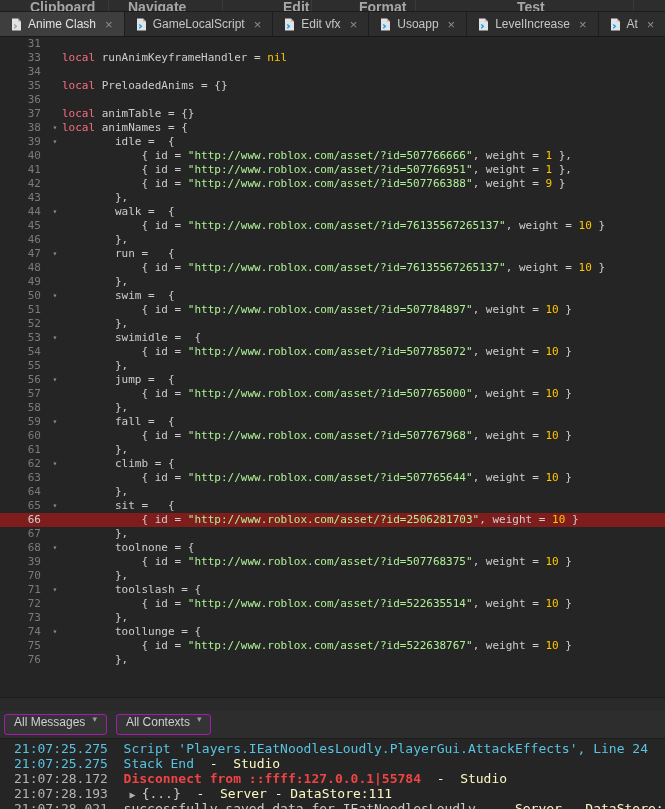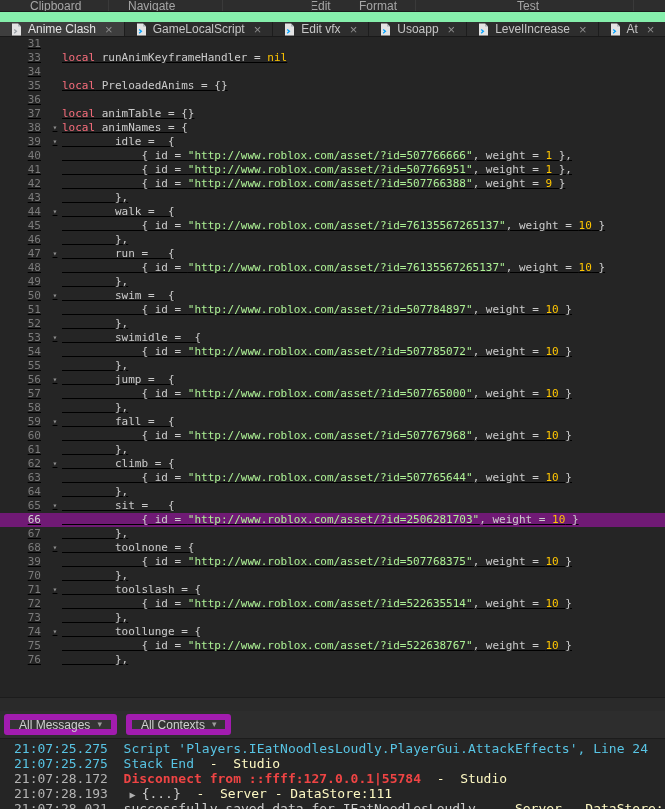--- a/index.html
+++ b/index.html
@@ -1,62 +1,62 @@
 <!DOCTYPE html>
 <html><head>
 <meta charset="utf-8">
 <style>
   *{box-sizing:border-box;margin:0;padding:0}
   html,body{width:665px;height:809px;overflow:hidden;background:#2b2b2b;font-family:"Liberation Sans",sans-serif;}
 
   
   .ribbon{position:relative;height:12px;background:#2d2d2d;border-bottom:1px solid #1c1c1c;overflow:hidden;}
-  .ribbon-label{position:absolute;top:-1px;font-size:12px;color:#a6a6a6;white-space:nowrap;}
+  .ribbon-label{position:absolute;top:-1px;font-size:14px;color:#a6a6a6;white-space:nowrap;font-weight:bold;}
   .ribbon-sep{position:absolute;top:0;bottom:0;width:1px;background:#3a3a3a;}
 
   
-  .tabbar{height:25px;background:#86efac;display:flex;overflow:hidden;border-bottom:1px solid #191919;align-items:flex-end;}
+  .tabbar{height:25px;background:#86efac;display:flex;overflow:hidden;border-bottom:1px solid #191919;}
   .tab{flex:none;display:flex;align-items:center;padding:0 11px;background:#2d2d2d;border-right:1px solid #1d1d1d;font-size:12px;color:#c6c6c6;cursor:default;white-space:nowrap;}
   .tab.active{background:#3e3e3e;color:#e2e2e2;}
   .doc-icon{margin-right:6px;flex:none;}
   .tab-close{margin-left:9px;color:#8f8f8f;font-size:13px;line-height:1;}
 
   
   .editor{height:660px;background:#252525;overflow:hidden;font-family:"DejaVu Sans Mono",monospace;font-size:11px;}
-  .crow{display:flex;height:14px;line-height:14px;white-space:pre;text-decoration:underline;}
-  .crow.current{background:#701a75;}
+  .crow{display:flex;height:14px;line-height:14px;white-space:pre;}
+  .crow.current{background:#7f1d1d;}
   .ln{flex:none;width:48px;text-align:right;padding-right:7px;color:#7b7b7b;}
   .crow.current .ln{color:#cfcfcf;}
   .fold{flex:none;width:14px;text-align:center;color:#8f8f8f;font-size:8px;line-height:14px;}
   .code{flex:1;color:#cccccc;}
   .tok-kw{color:#f86d7c;}
   .tok-str{color:#adf195;}
   .tok-num{color:#ffc600;}
 
   .splitter{height:14px;background:#2a2a2a;border-top:1px solid #1c1c1c;}
 
   
   .output-toolbar{height:28px;background:#2d2d2d;display:flex;align-items:center;gap:9px;padding:0 4px;border-bottom:1px solid #1c1c1c;}
-  .dropdown{display:inline-flex;align-items:center;gap:7px;height:21px;padding:0 9px;background:#343434;border:6px solid #a21caf;border-radius:3px;font-size:12px;color:#cfcfcf;cursor:default;}
+  .dropdown{display:inline-flex;gap:7px;height:21px;padding:0 9px;background:#343434;border:1px solid #a21caf;border-radius:3px;font-size:12px;color:#cfcfcf;cursor:default;}
   .chev{color:#9c9c9c;font-size:9px;line-height:1;}
   .output-log{height:70px;background:#252525;overflow:hidden;padding:2px 0 0 14px;font-family:"DejaVu Sans Mono",monospace;font-size:13px;}
   .log-row{height:15px;line-height:15px;white-space:pre;overflow:hidden;}
   .ts-info{color:#58c4e4;} .ts-plain{color:#b4b4b4;}
   .c-info{color:#58c4e4;} .c-magenta{color:#ef4444;} .c-plain{color:#cccccc;} .c-muted{color:#fef9c3;}
   .bold{font-weight:bold;}
   .expand{color:#b0b0b0;font-size:10px;}
 </style>
 </head>
 <body>
 
 <div class="app">
   <div class="ribbon">
       <span class="ribbon-label" style="left: 30px;">Clipboard</span>
       <span class="ribbon-label" style="left: 128px;">Navigate</span>
-      <span class="ribbon-label" style="left: 262px; padding-left: 48px;">Edit</span>
+      <span class="ribbon-label" style="left: 235px; padding-left: 48px;">Edit</span>
       <span class="ribbon-label" style="left: 359px;">Format</span>
       <span class="ribbon-label" style="left: 517px;">Test</span>
       <div class="ribbon-sep" style="left: 108px;"></div>
       <div class="ribbon-sep" style="left: 222px;"></div>
       <div class="ribbon-sep" style="left: 311px;"></div>
       <div class="ribbon-sep" style="left: 415px;"></div>
       <div class="ribbon-sep" style="left: 633px;"></div>
     </div>
   <div class="tabbar">
       <div class="tab active">

